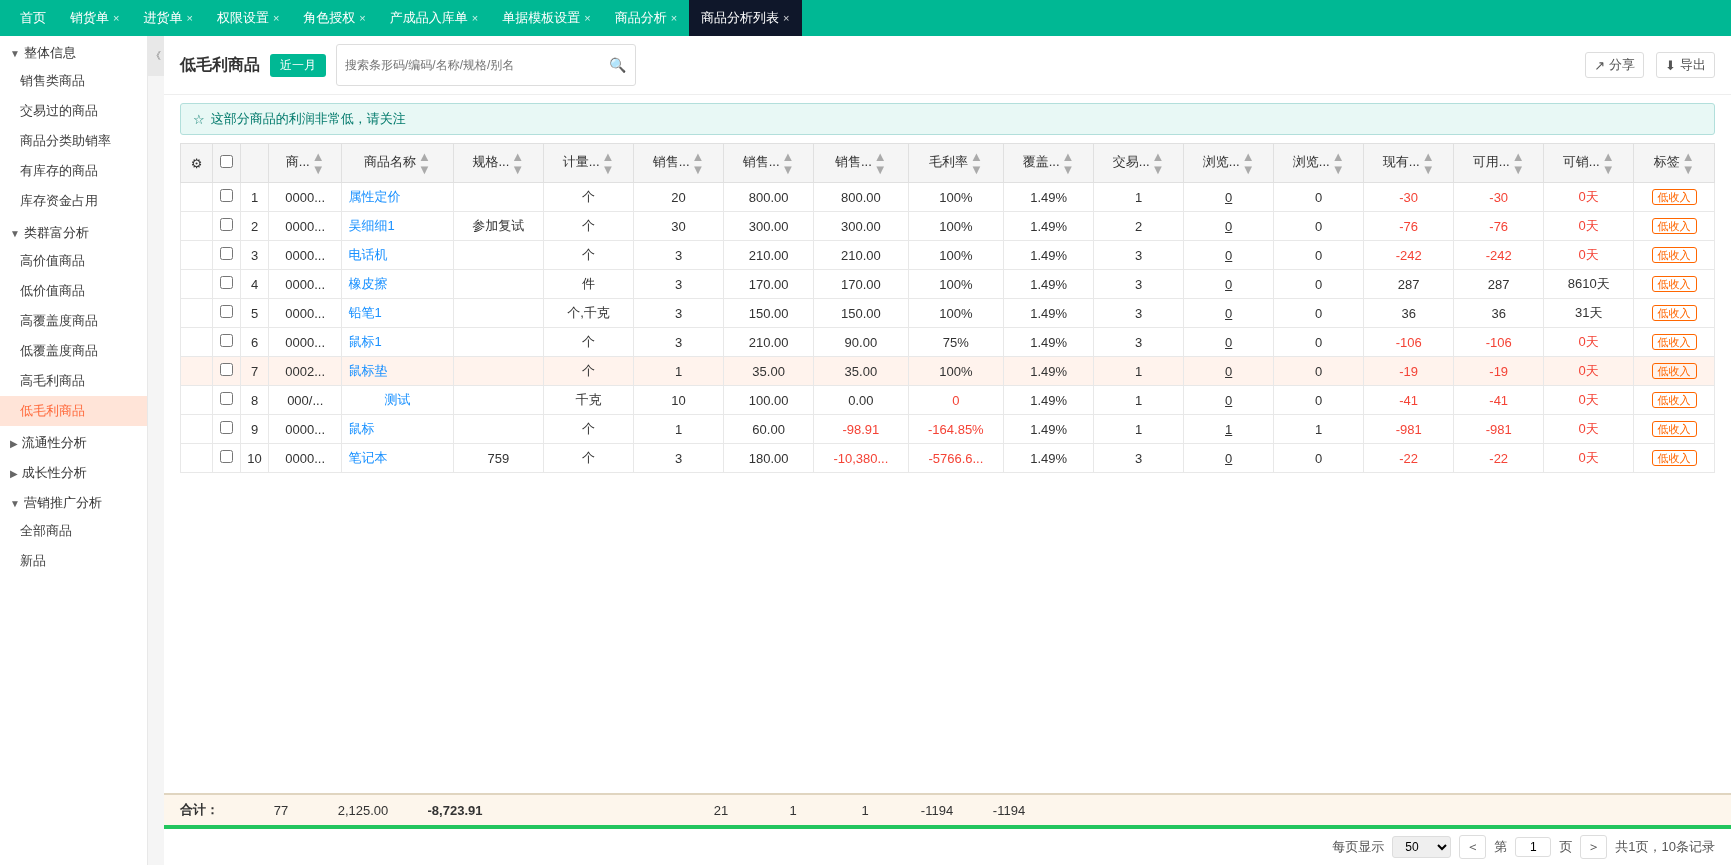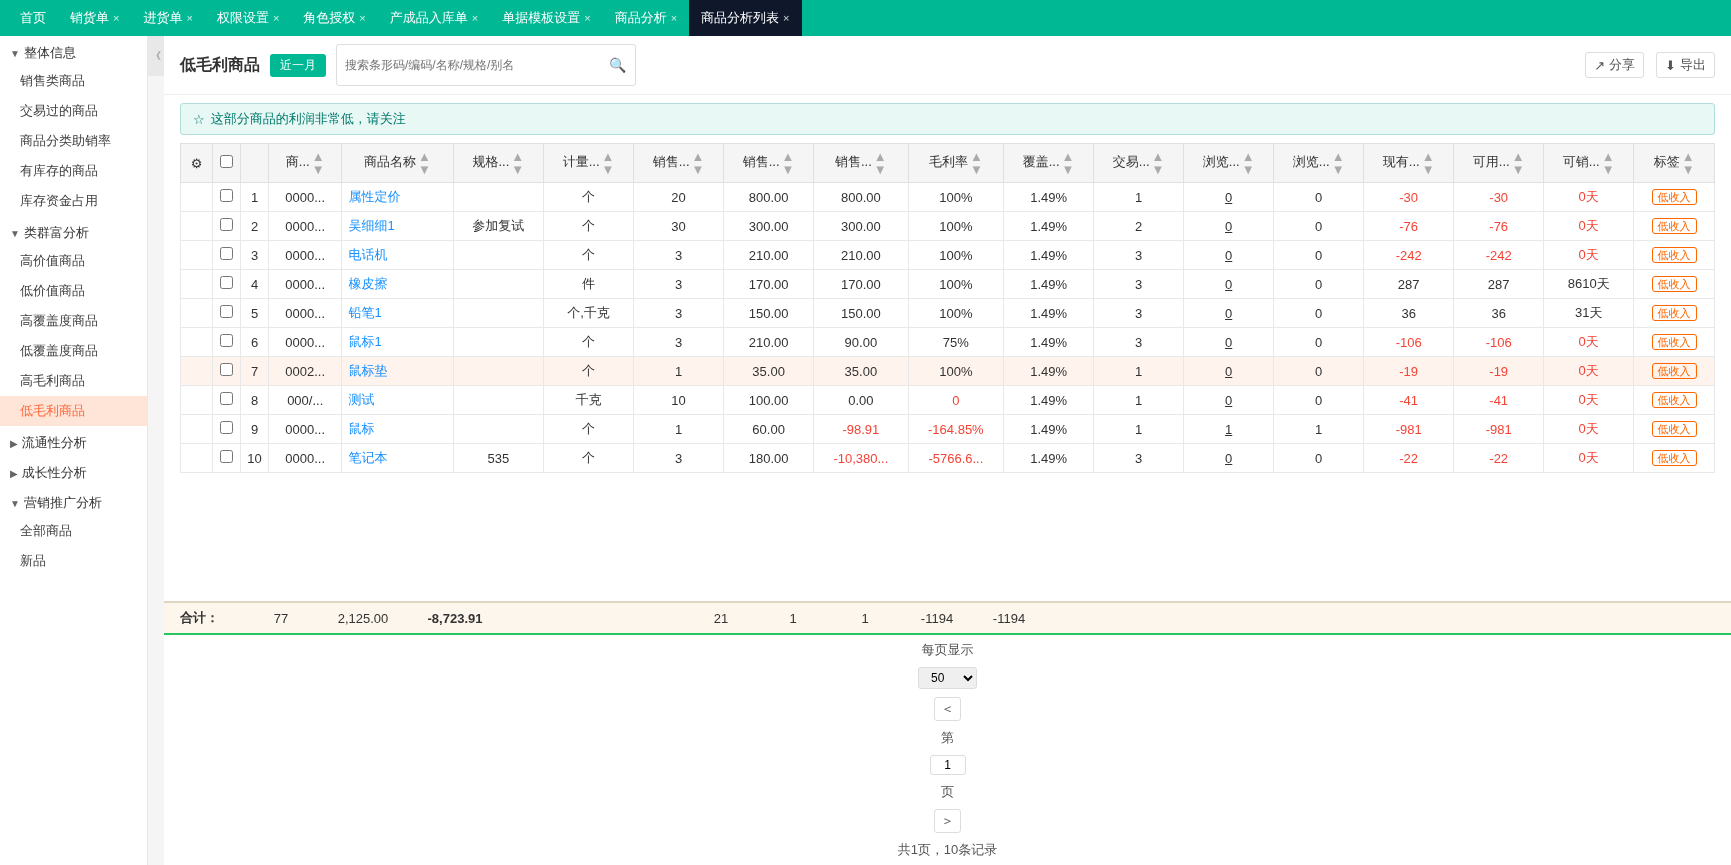--- a/index.html
+++ b/index.html
@@ -170,29 +170,28 @@
       border-top: 2px solid #e0d5c0;
       padding: 6px 16px;
       display: flex;
       align-items: center;
     }
     .footer-label { color: #333; font-weight: bold; margin-right: 32px; }
 
     
     .pagination-bar {
       background: #fff;
-      border-top: 2px solid #22c55e;
+      border-top: 4px solid #22c55e;
       padding: 6px 16px;
       display: flex;
       align-items: center;
       justify-content: flex-end;
       gap: 8px;
       font-size: 12px;
       color: #555;
-      flex-direction: column;
     }
     .pagination-bar select {
       border: 1px solid #ddd;
       border-radius: 3px;
       padding: 2px 8px;
       font-size: 12px;
     }
     .page-btn {
       border: 1px solid #ddd;
       background: #fff;
@@ -564,21 +563,21 @@
       <td class="red">-19</td>
       <td class="red">-19</td>
       <td class="red">0天</td>
       <td><span class="tag-badge-outline">低收入</span></td>
     </tr>
             <tr>
       <td></td>
       <td class="checkbox-cell"><input type="checkbox" style=""></td>
       <td>8</td>
       <td>000/...</td>
-      <td style="text-align:left; cursor:pointer; color:#1890ff;">测试</td>
+      <td style="text-align:center; cursor:pointer; color:#1890ff;">测试</td>
       <td></td>
       <td>千克</td>
       <td>10</td>
       <td>100.00</td>
       <td class="">0.00</td>
       <td class="red">0</td>
       <td>1.49%</td>
       <td>1</td>
       <td><span class="underline-link">0</span></td>
       <td>0</td>
@@ -607,21 +606,21 @@
       <td class="red">-981</td>
       <td class="red">0天</td>
       <td><span class="tag-badge-outline">低收入</span></td>
     </tr>
             <tr>
       <td></td>
       <td class="checkbox-cell"><input type="checkbox" style=""></td>
       <td>10</td>
       <td>0000...</td>
       <td style="text-align:left; cursor:pointer; color:#1890ff;">笔记本</td>
-      <td>535</td>
+      <td>759</td>
       <td>个</td>
       <td>3</td>
       <td>180.00</td>
       <td class="red">-10,380...</td>
       <td class="red">-5766.6...</td>
       <td>1.49%</td>
       <td>3</td>
       <td><span class="underline-link">0</span></td>
       <td>0</td>
       <td class="red">-22</td>

